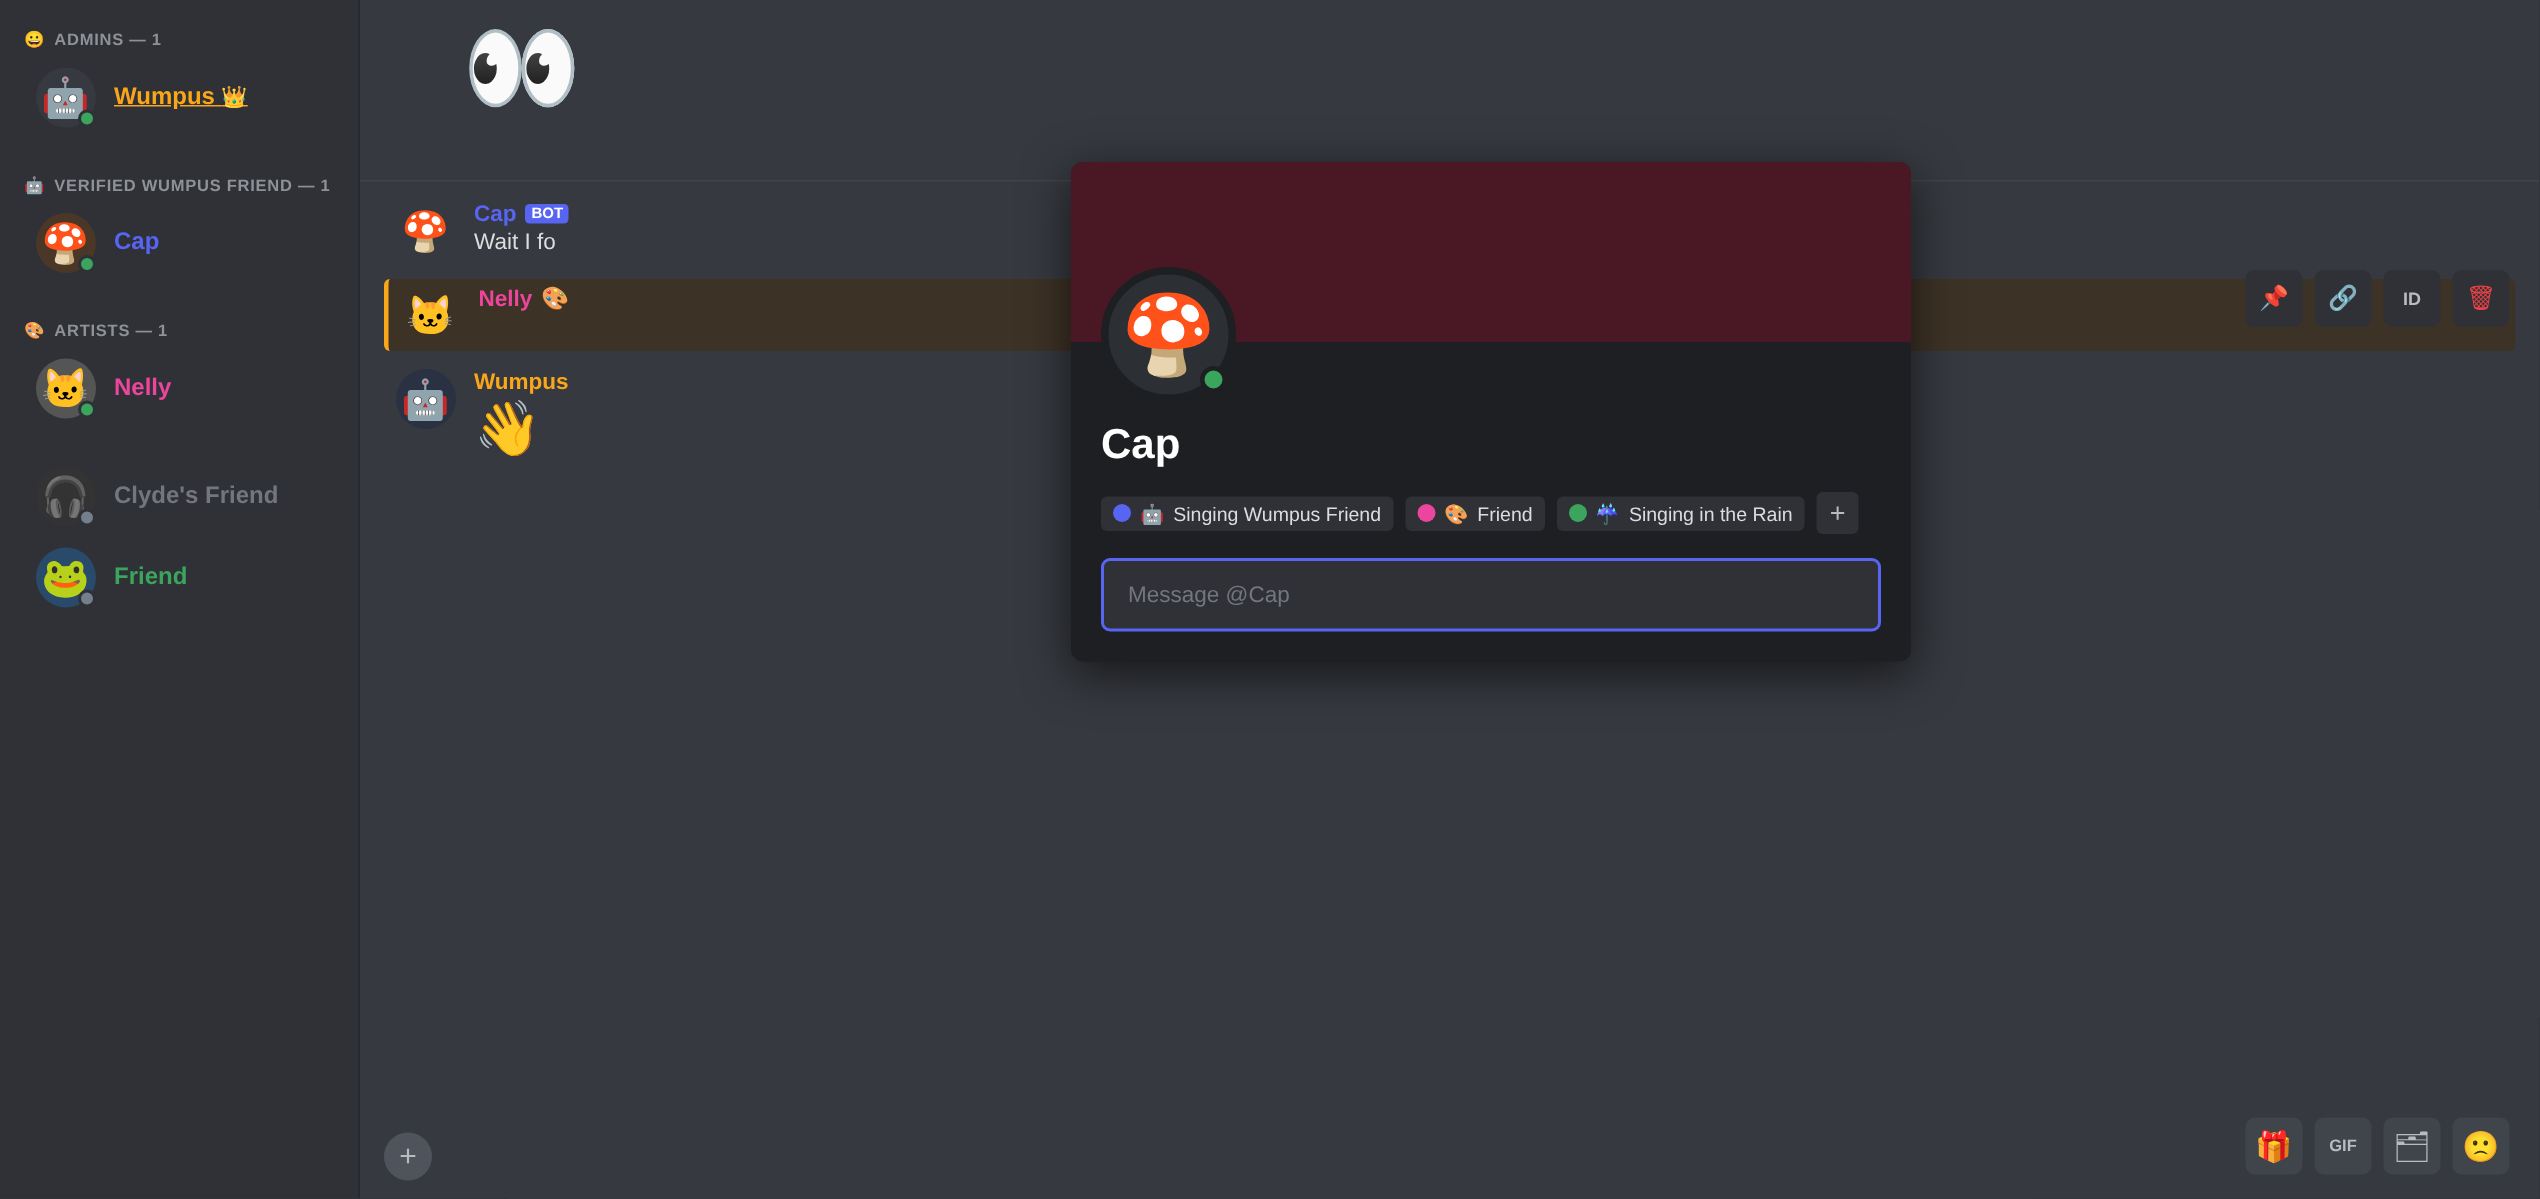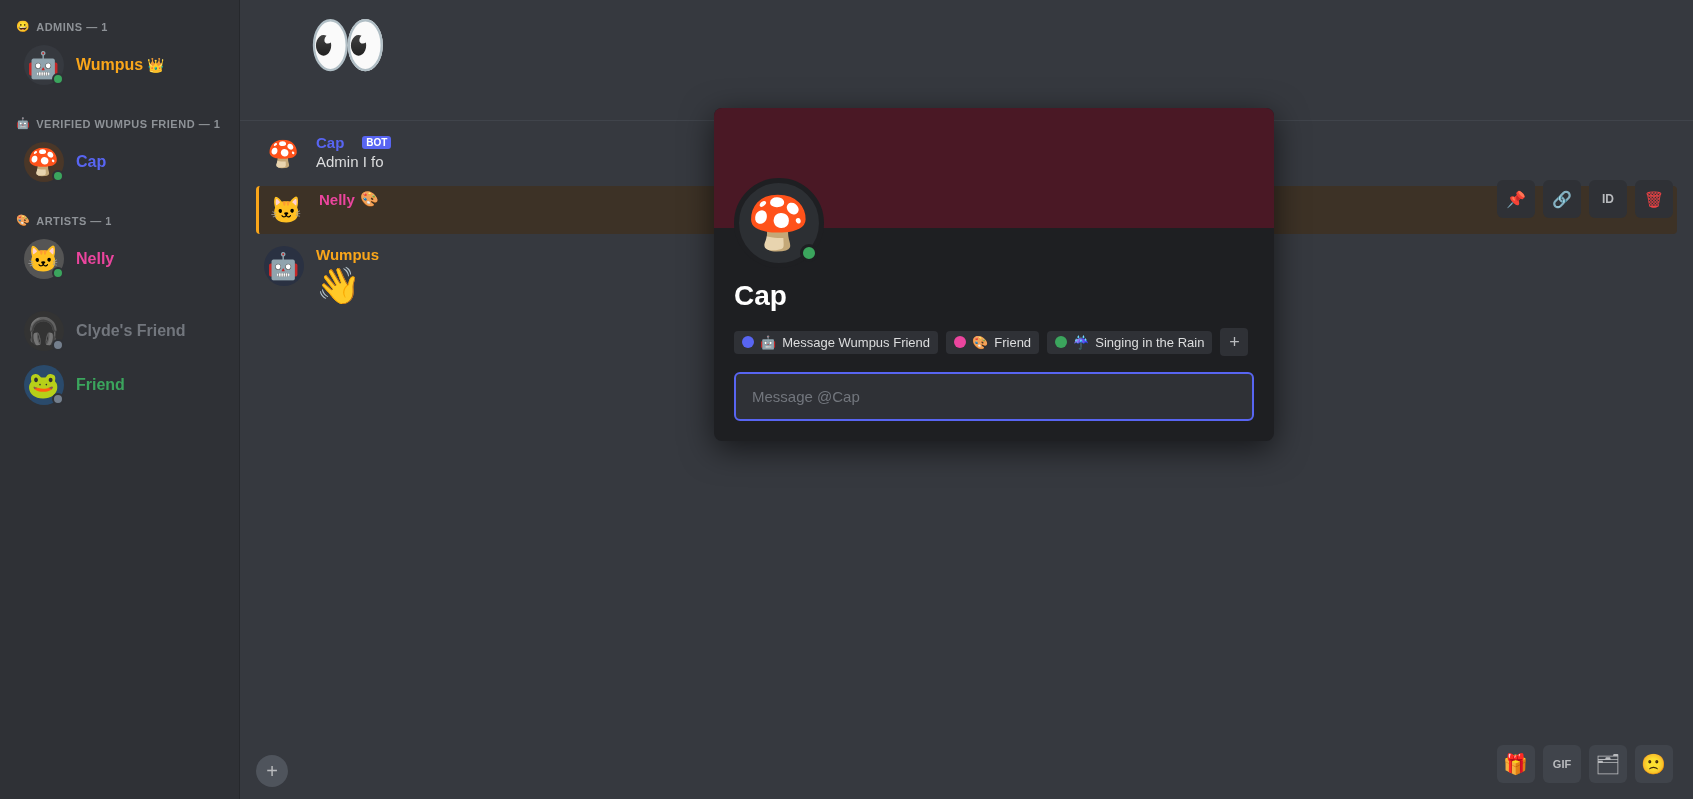--- a/index.html
+++ b/index.html
@@ -72,21 +72,21 @@
       height: 12px;
       border-radius: 50%;
       border: 2px solid #2f3136;
     }
     .status-dot.online { background: #3ba55d; }
     .status-dot.offline { background: #747f8d; }
     .member-name {
       font-size: 16px;
       font-weight: 600;
     }
-    .member-name.admin { color: #faa61a; }
+    .member-name.admin { color: #faa61a; text-decoration: underline; }
     .member-name.verified { color: #5865f2; }
     .member-name.artist { color: #eb459e; }
     .member-name.offline { color: #72767d; }
     .member-name.green { color: #3ba55d; }
     .spacer { height: 16px; }
 
     
     .chat-area {
       flex: 1;
       background: #36393f;
@@ -338,21 +338,21 @@
 
     .tag-badge {
       display: inline-flex;
       align-items: center;
       background: #5865f2;
       color: #fff;
       font-size: 10px;
       font-weight: 700;
       padding: 1px 4px;
       border-radius: 3px;
-      margin-left: 12px;
+      margin-left: 0;
       vertical-align: middle;
     }
   </style>
 </head>
 <body>
 
 <div class="sidebar">
 
   <div class="role-group-header">
     <span>😀</span>
@@ -437,21 +437,21 @@
 
     <div class="message-row">
       <div class="msg-avatar cap">
         <span style="font-size:26px;">🍄</span>
       </div>
       <div class="msg-content">
         <div class="msg-author blue">
           <span>Cap</span>
           <span class="tag-badge">BOT</span>
         </div>
-        <div class="msg-text">Admin I fo</div>
+        <div class="msg-text">Wait I fo</div>
       </div>
     </div>
 
     <div class="message-row highlighted">
       <div class="msg-avatar nelly">
         <span style="font-size:26px;">🐱</span>
       </div>
       <div class="msg-content">
         <div class="msg-author pink">
           <span>Nelly</span>
@@ -505,21 +505,21 @@
   </div>
 
   <div class="profile-body">
     <div class="profile-name">Cap</div>
 
     <div class="roles-section">
       <div class="roles-row">
         <div class="role-badge">
           <div class="role-dot blue"></div>
           <span>🤖</span>
-          <span>Message Wumpus Friend</span>
+          <span>Singing Wumpus Friend</span>
         </div>
         <div class="role-badge">
           <div class="role-dot pink"></div>
           <span>🎨</span>
           <span>Friend</span>
         </div>
         <div class="role-badge">
           <div class="role-dot green"></div>
           <span>☔</span>
           <span>Singing in the Rain</span>

